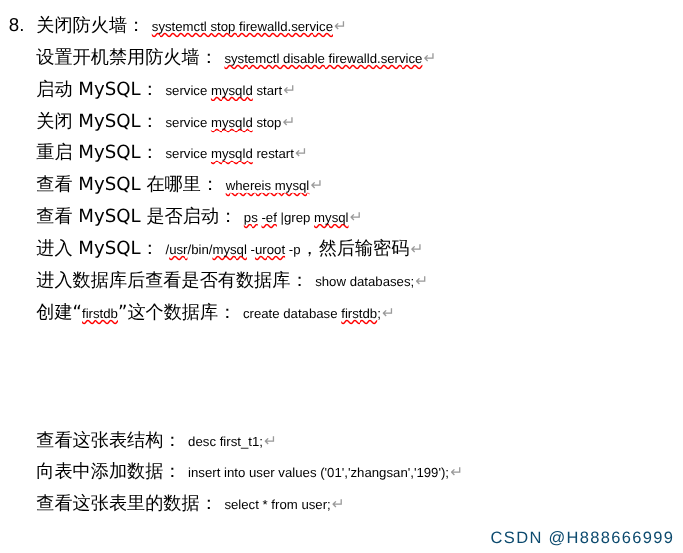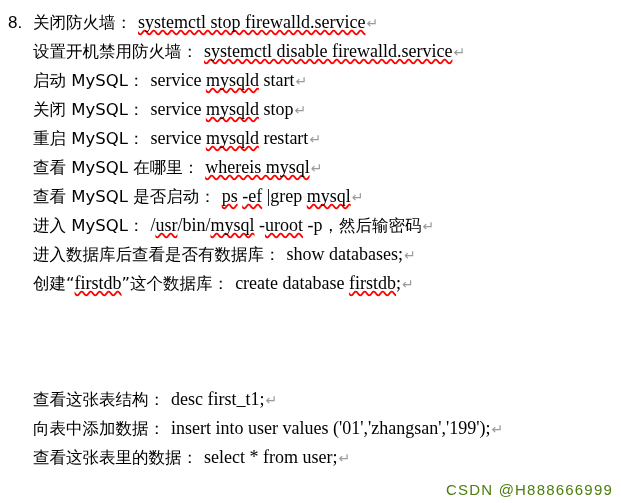--- a/index.html
+++ b/index.html
@@ -41,21 +41,21 @@
     line-height: 29px;
   }
   .body-text {
     position: absolute;
     left: 33px;
     top: 0;
     font-size: 17px;
     line-height: 29px;
   }
   .zh { font-family: "DejaVu Sans", "Liberation Sans", sans-serif; font-size: 16.5px; }
-  .en { font-family: Liberation Serif, serif; font-size: 18px; }
+  .en { font-family: Liberation Sans, sans-serif; font-size: 12px; }
   .sp {
     
     text-decoration: underline wavy #ff0000;
     text-decoration-skip-ink: none;
     text-underline-offset: 1px;
   }
   .gram {
     
     text-decoration: underline solid #2b57c9;
     text-decoration-skip-ink: none;
@@ -66,21 +66,21 @@
     color: #9a9a9a;
     font-size: 14px;
     font-family: "DejaVu Sans", sans-serif;
     padding-left: 1px;
   }
   .gap { display: inline-block; width: 6px; }
   .watermark {
     position: absolute;
     right: 8px;
     bottom: 5px;
-    color: #4d7c0f;
+    color: #0c4a6e;
     font-size: 15px;
     letter-spacing: 1.2px;
     font-family: "Liberation Sans", sans-serif;
     user-select: none;
   }
 </style>
 </head>
 <body>
 
 <div id="doc">

